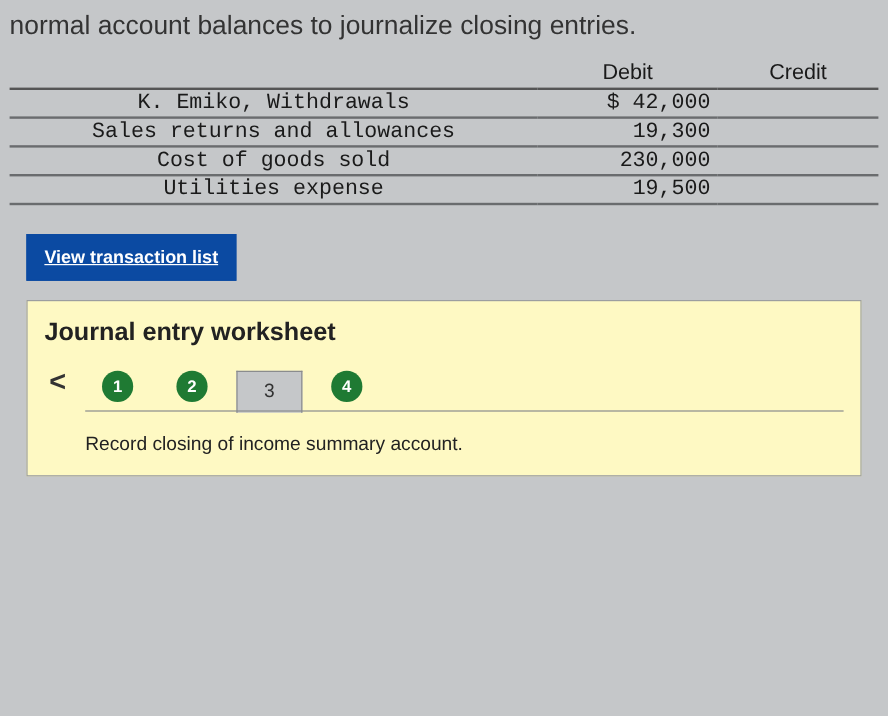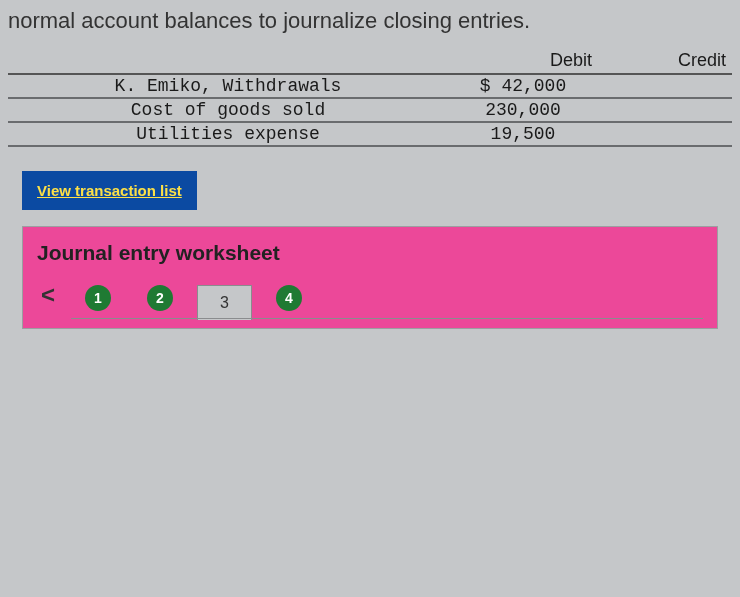--- a/index.html
+++ b/index.html
@@ -21,53 +21,52 @@
     margin: 0 8px 18px 8px;
     border-collapse: collapse;
     font-family: "Courier New", Courier, monospace;
     font-size: 18px;
     color: #1a1a1a;
   }
   .ledger th {
     font-family: Arial, Helvetica, sans-serif;
     font-size: 18px;
     font-weight: 400;
-    text-align: right;
     padding: 2px 6px 2px 6px;
     border-bottom: 2px solid #555;
   }
   .ledger th.acct-head { text-align: left; }
   .ledger td {
     padding: 1px 6px;
     border-bottom: 2px solid #6a6c6e;
     white-space: pre;
   }
-  .ledger td.num { text-align: center; }
+  .ledger td.num { text-align: right; }
   .ledger td.acct { text-align: center; }
   .col-acct  { width: 440px; }
   .col-debit { width: 150px; }
   .col-credit{ width: 134px; }
 
   .vtx-btn {
     display: inline-block;
     margin: 6px 0 16px 22px;
     background: #0b4aa2;
-    color: #fde047;
+    color: #ffffff;
     font-size: 15px;
     font-weight: bold;
     text-decoration: underline;
     padding: 10px 14px;
     border: 1px solid #0b4aa2;
     cursor: pointer;
   }
 
   .worksheet-frame {
     margin: 0 22px;
     border: 1px solid #9c9ea0;
-    background: #ec4899;
+    background: #fef9c3;
     padding: 14px 14px 8px 14px;
   }
   .worksheet-title {
     font-family: Verdana, Arial, sans-serif;
     font-size: 21px;
     font-weight: bold;
     color: #222;
     margin-bottom: 12px;
   }
   .step-tabs {
@@ -139,20 +138,25 @@
       <th>Credit</th>
     </tr>
   </thead>
   <tbody id="ledger-body">
       <tr>
         <td class="acct">K. Emiko, Withdrawals</td>
         <td class="num">$ 42,000</td>
         <td class="num"></td>
       </tr>
       <tr>
+        <td class="acct">Sales returns and allowances</td>
+        <td class="num">19,300</td>
+        <td class="num"></td>
+      </tr>
+      <tr>
         <td class="acct">Cost of goods sold</td>
         <td class="num">230,000</td>
         <td class="num"></td>
       </tr>
       <tr>
         <td class="acct">Utilities expense</td>
         <td class="num">19,500</td>
         <td class="num"></td>
       </tr>
     </tbody>
@@ -167,16 +171,17 @@
     <div class="chevron">&lt;</div>
     <div id="steps-host" style="display:flex;align-items:flex-end;">
         <div class="step-circle">1</div>
         <div class="step-circle">2</div>
         <div class="step-tab-active">3</div>
         <div class="step-circle">4</div>
       </div>
   </div>
   <div class="tab-underline"></div>
 
+  <div class="instruction">Record closing of income summary account.</div>
 </div>
 
 
 
 
 </body></html>

